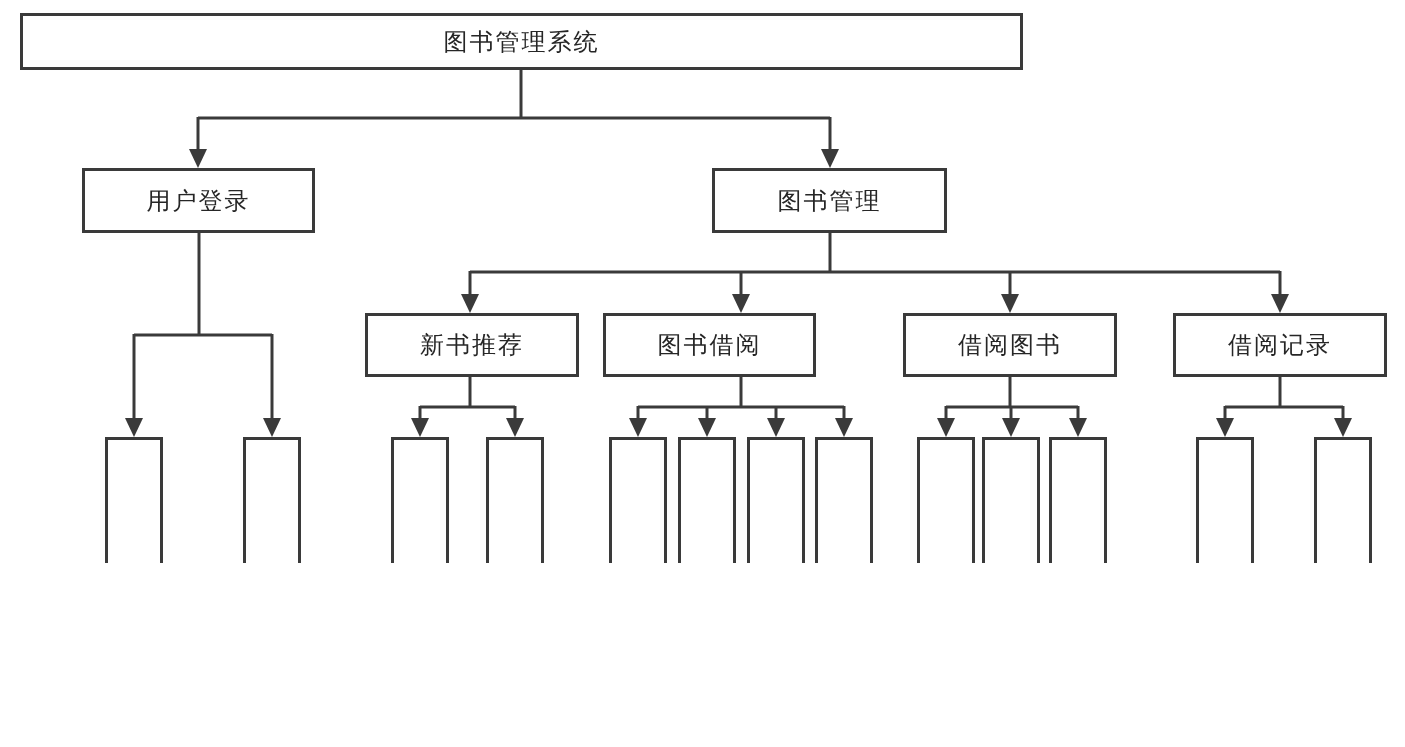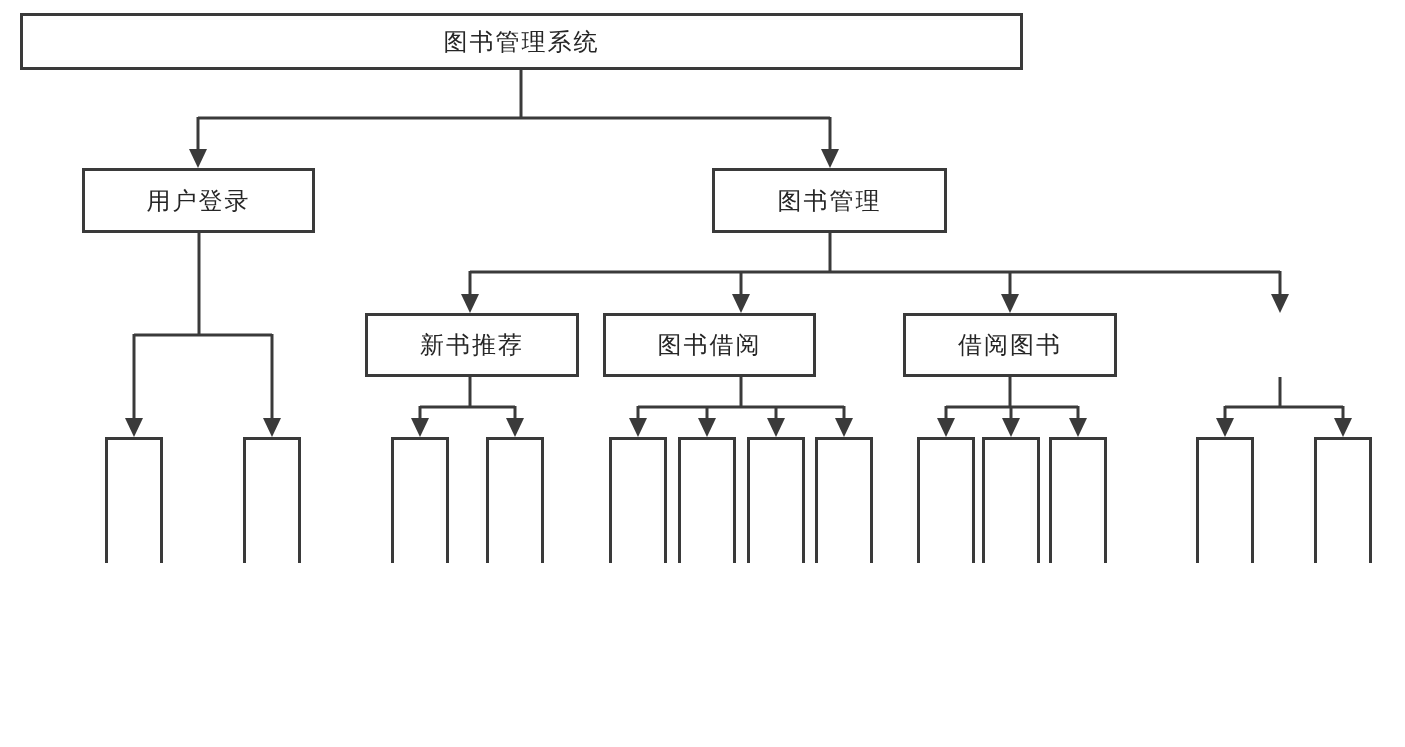--- a/index.html
+++ b/index.html
@@ -128,20 +128,23 @@
 
   <div class="box hbox" style="left:365px;top:313px;width:214px;height:64px">
     <span>新书推荐</span>
   </div>
   <div class="box hbox" style="left:603px;top:313px;width:213px;height:64px">
     <span>图书借阅</span>
   </div>
   <div class="box hbox" style="left:903px;top:313px;width:214px;height:64px">
     <span>借阅图书</span>
   </div>
+  <div class="box hbox" style="left:1173px;top:313px;width:214px;height:64px">
+    <span>借阅记录</span>
+  </div>
 
   <div class="box leaf" style="left:105px;top:437px;width:58px;height:296px">
     <span>用户登录</span>
   </div>
   <div class="box leaf" style="left:243px;top:437px;width:58px;height:296px">
     <span>注销登录</span>
   </div>
 
   <div class="box leaf" style="left:391px;top:437px;width:58px;height:296px">
     <span>查询图书</span>

